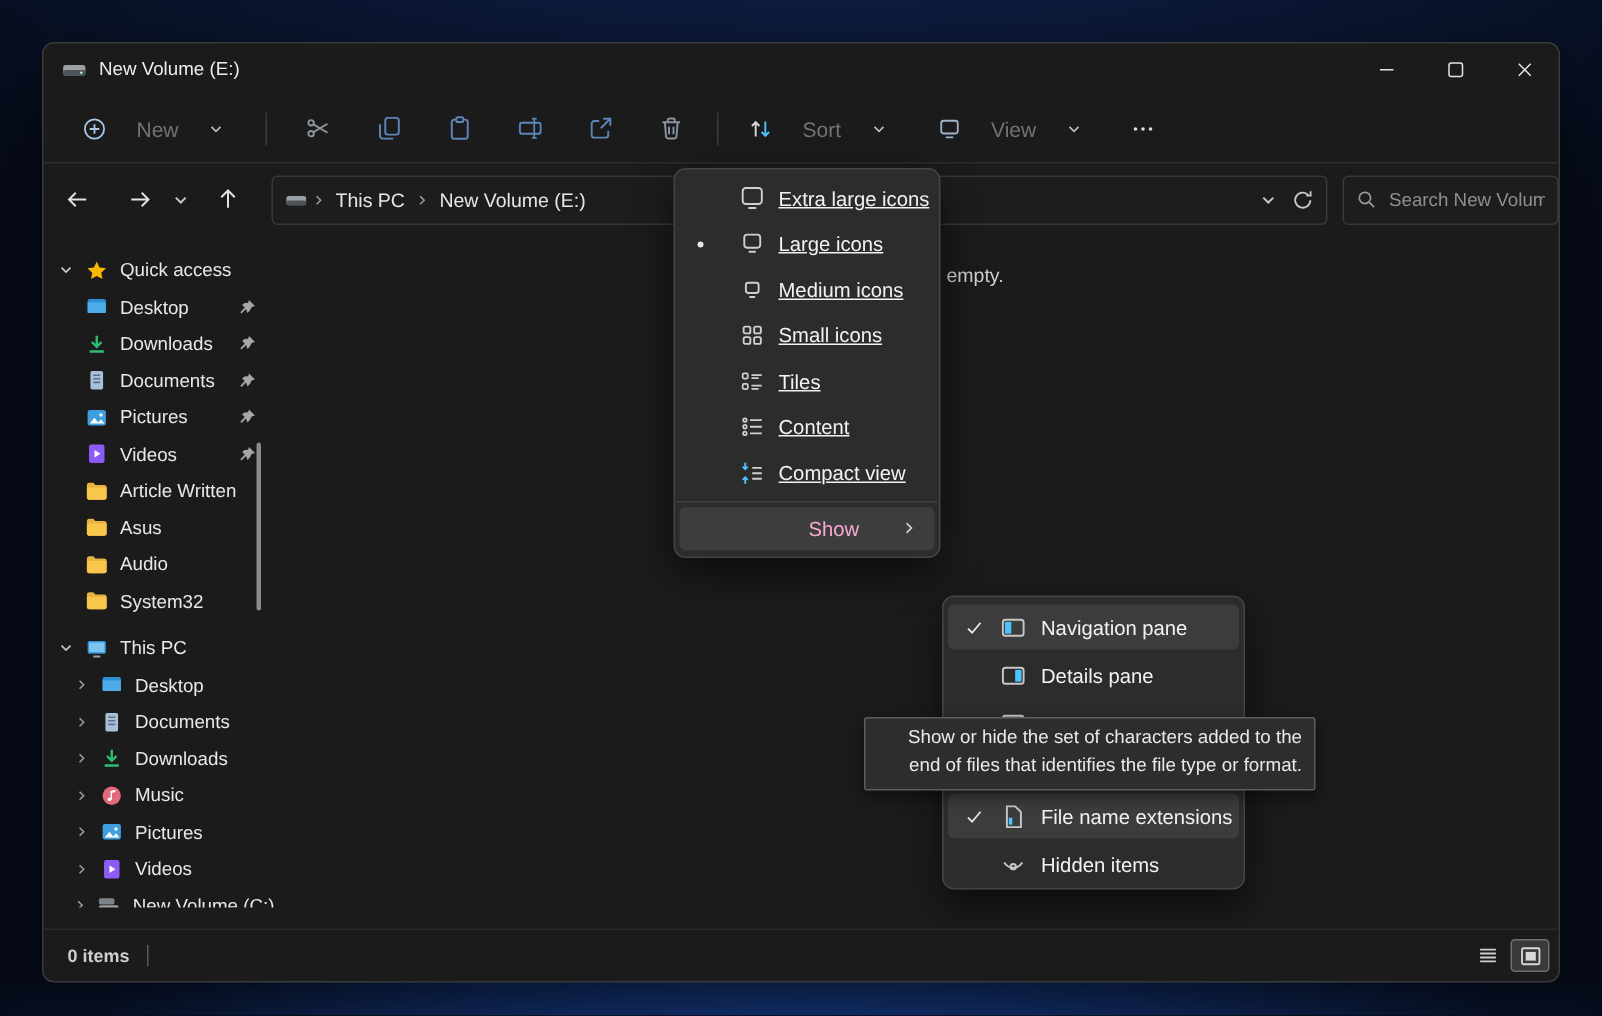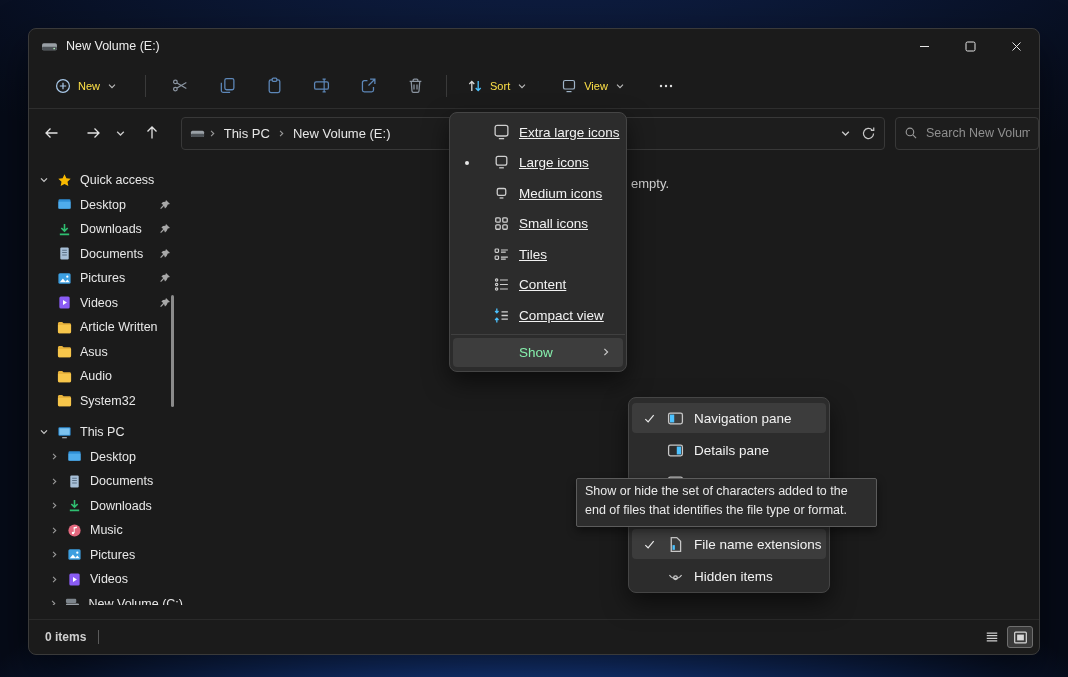--- a/index.html
+++ b/index.html
@@ -24,21 +24,21 @@
   
   .titlebar{ position:absolute; left:0; top:0; right:0; height:34px; display:flex; align-items:center; }
   .titlebar .app-icon{ margin-left:12px; display:flex; }
   .titlebar .title{ margin-left:8px; font-size:12.5px; color:#ececec; }
   .win-controls{ margin-left:auto; display:flex; height:100%; }
   .win-btn{ width:46px; height:100%; display:flex; align-items:center; justify-content:center; cursor:default; }
   .win-btn svg{ display:block; }
 
   
   .toolbar{ position:absolute; left:0; top:34px; right:0; height:46px; display:flex; align-items:center; border-bottom:1px solid #2e2e2e; }
-  .tbtn{ display:flex; align-items:center; gap:7px; height:32px; padding:0 10px; border-radius:5px; color:#fde047; font-size:11px; }
+  .tbtn{ display:flex; align-items:center; gap:20px; height:32px; padding:0 10px; border-radius:5px; color:#737373; font-size:14px; }
   .tbtn-icononly{ width:38px; justify-content:center; padding:0; }
   .tb-sep{ width:1px; height:22px; background:#3a3a3a; }
   .chev{ display:block; }
 
   
   .addressrow{ position:absolute; left:0; top:81px; right:0; height:46px; display:flex; align-items:center; }
   .navbtn{ width:30px; height:30px; display:flex; align-items:center; justify-content:center; border-radius:5px; }
   .breadcrumb-box{
     margin-left:14px; width:706px; height:33px; display:flex; align-items:center;
     background:#1d1d1d; border:1px solid #383838; border-radius:4px; padding:0 8px;
@@ -84,39 +84,40 @@
     box-shadow:0 10px 24px rgba(0,0,0,.55); padding:4px 0;
   }
   .view-menu{ left:449px; top:112px; width:178px; z-index:40; }
   .mrow{ position:relative; display:flex; align-items:center; height:30.5px; font-size:13.5px; color:#f2f2f2; }
   .mrow .bullet{ position:absolute; left:15px; width:4px; height:4px; border-radius:50%; background:#e8e8e8; }
   .mrow .mi-icon{ width:18px; display:flex; justify-content:center; margin-left:42px; }
   .mrow .mi-lbl{ margin-left:9px; white-space:nowrap;text-decoration:underline; }
   .menu-sep{ height:1px; background:#404040; margin:3px 1px; }
   .show-row{
     height:29px; margin:0 3px; border-radius:4px; background:#3d3d3d;
-    display:flex; align-items:center; font-size:13.5px; color:#86efac;
+    display:flex; align-items:center; font-size:13.5px; color:#f9a8d4;padding-left:20px;
   }
   .show-row .mi-lbl{ margin-left:66px; }
   .show-row .sub-chev{ margin-left:auto; margin-right:12px; display:flex; }
 
   .show-submenu{ left:628px; top:397px; width:202px; height:196px; z-index:50; padding:0; }
   .subrow{ position:absolute; left:0; right:0; height:30px; display:flex; align-items:center; font-size:13.5px; color:#f2f2f2; }
   .subrow .check-cell{ width:16px; margin-left:12px; display:flex; justify-content:center; }
   .subrow .mi-icon{ width:18px; margin-left:9px; display:flex; justify-content:center; }
   .subrow .mi-lbl{ margin-left:10px; white-space:nowrap; }
   .subrow.hl{ left:3px; right:3px; border-radius:4px; background:rgba(255,255,255,.08); }
   .subrow.hl .check-cell{ margin-left:9px; }
 
   
   .tooltip{
     position:absolute; left:576px; top:478px; width:301px; z-index:60;
     background:#2d2d2d; border:1px solid #5c5c5c; border-radius:2px;
     font-size:12.5px; line-height:1.55; color:#e9e9e9; padding:3px 8px 5px;
     box-shadow:0 4px 10px rgba(0,0,0,.45);
+    text-align:right;
   }
 </style>
 </head>
 <body>
 
 <div class="screen">
   <div class="window">
 
     <div class="titlebar">
       <span class="app-icon">

